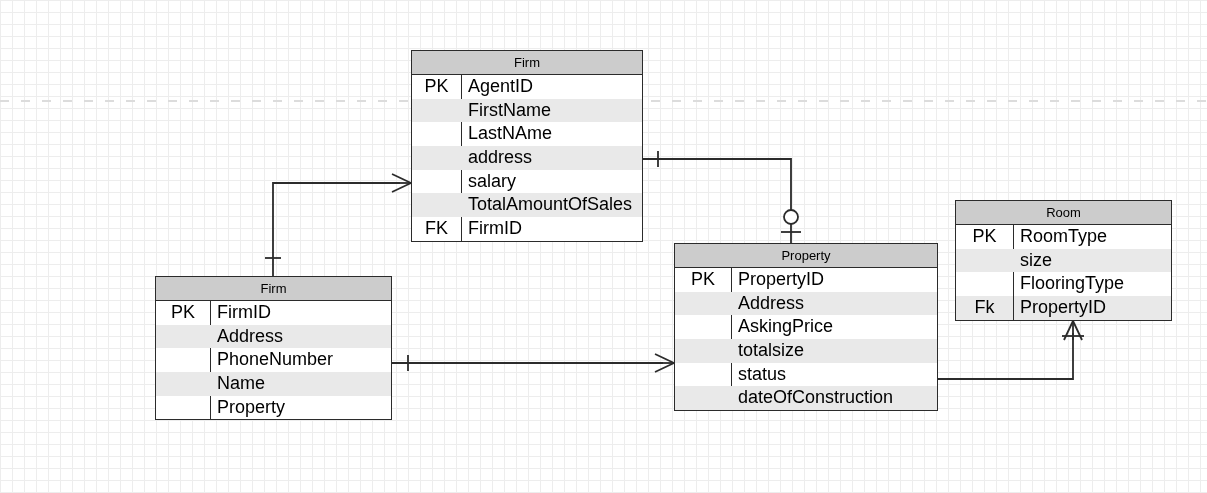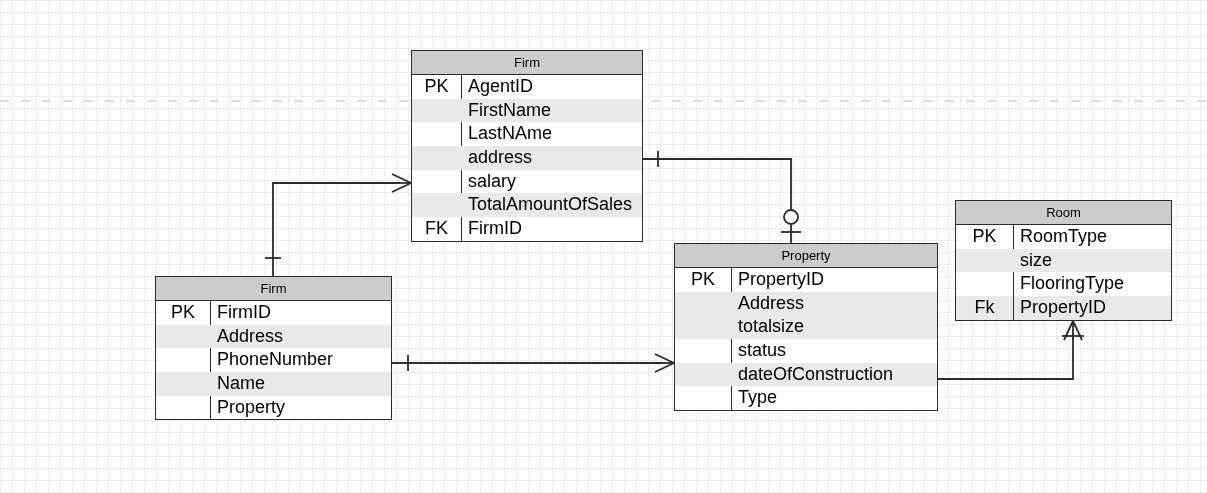--- a/index.html
+++ b/index.html
@@ -206,35 +206,35 @@
   <div class="entity" id="ent-property">
     <div class="entity-title">Property</div>
     <div class="attr-row plain">
       <span class="attr-key">PK</span>
       <span class="attr-name">PropertyID</span>
     </div>
     <div class="attr-row shaded">
       <span class="attr-key"></span>
       <span class="attr-name">Address</span>
     </div>
+    <div class="attr-row plain">
+      <span class="attr-key"></span>
+      <span class="attr-name">AskingPrice</span>
+    </div>
     <div class="attr-row shaded">
       <span class="attr-key"></span>
       <span class="attr-name">totalsize</span>
     </div>
     <div class="attr-row plain">
       <span class="attr-key"></span>
       <span class="attr-name">status</span>
     </div>
     <div class="attr-row shaded">
       <span class="attr-key"></span>
       <span class="attr-name">dateOfConstruction</span>
-    </div>
-    <div class="attr-row plain">
-      <span class="attr-key"></span>
-      <span class="attr-name">Type</span>
     </div>
   </div>
 
   <div class="entity" id="ent-room">
     <div class="entity-title">Room</div>
     <div class="attr-row plain">
       <span class="attr-key">PK</span>
       <span class="attr-name">RoomType</span>
     </div>
     <div class="attr-row shaded">

